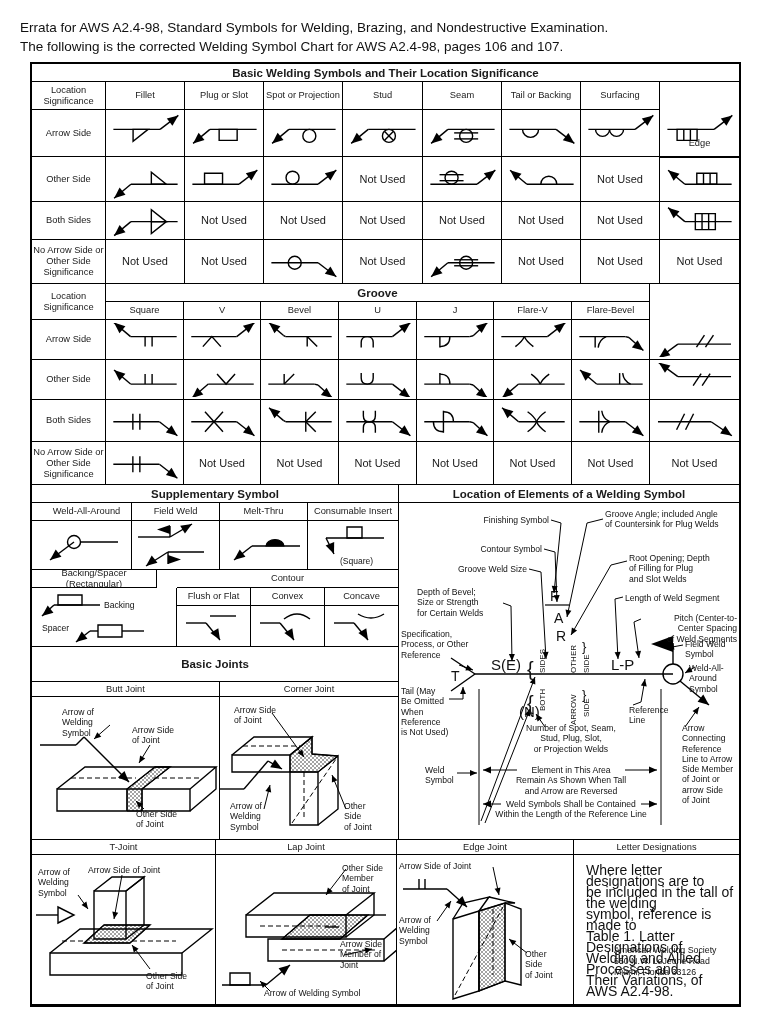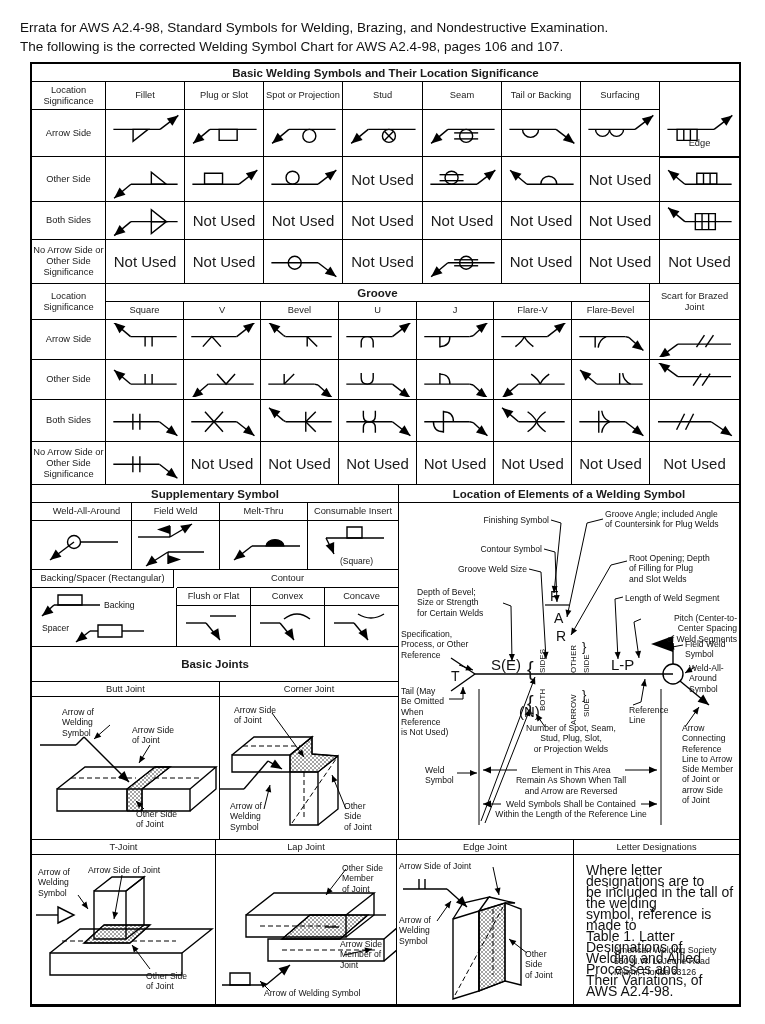--- a/index.html
+++ b/index.html
@@ -5,21 +5,21 @@
   html,body{margin:0;padding:0;background:#888;}
   .page{position:relative;width:765px;height:1024px;background:#fff;color:#1a1a1a;
         font-family:"Liberation Sans","DejaVu Sans",sans-serif;overflow:hidden;}
   .hdrline{position:absolute;left:20px;font-size:13.5px;color:#111;}
   .chart{position:absolute;left:30px;top:62px;width:707px;height:941px;border:2px solid #000;box-sizing:content-box;}
   .cell{position:absolute;box-sizing:border-box;overflow:hidden;}
   .bR{border-right:1.5px solid #000;}
   .bB{border-bottom:1.5px solid #000;}
   .ttl{font-weight:bold;font-size:11.5px;display:flex;align-items:center;justify-content:center;text-align:center;}
   .hd{font-size:9.3px;display:flex;align-items:center;justify-content:center;text-align:center;line-height:11px;padding:1px;}
-  .nu{font-size:15px;display:flex;align-items:center;justify-content:center;text-align:center;line-height:11px;}
+  .nu{font-size:11px;display:flex;align-items:center;justify-content:center;text-align:center;line-height:11px;}
   .symc{display:flex;align-items:center;justify-content:center;}
   .lbl{position:absolute;font-size:8.6px;line-height:10.3px;white-space:pre-line;color:#111;}
   .elsvg,.jsvg{position:absolute;left:0;top:0;}
   svg line,svg path,svg polyline,svg circle,svg rect{vector-effect:non-scaling-stroke;}
 </style>
 </head>
 <body>
 
 <div class="page">
   <div class="hdrline" style="top:20px;">Errata for AWS A2.4-98, Standard Symbols for Welding, Brazing, and Nondestructive Examination.</div>
@@ -208,21 +208,20 @@
           <circle cx="40.150000000000006" cy="19.76" r="6.5" fill="none" stroke="#000" stroke-width="1.4"></circle>
           <line x1="28.150000000000006" y1="16.76" x2="52.150000000000006" y2="16.76" stroke="#000" stroke-width="1.4"></line>
           <line x1="28.150000000000006" y1="22.76" x2="52.150000000000006" y2="22.76" stroke="#000" stroke-width="1.4"></line>
         </svg>
       </div>
       <div class="cell bR bB symc nu" style="left: 470px; top: 176px; width: 79px; height: 44px;">Not Used</div>
       <div class="cell bR bB symc nu" style="left: 549px; top: 176px; width: 79px; height: 44px;">Not Used</div>
       <div class="cell bB symc nu" style="left: 628px; top: 176px; width: 79px; height: 44px;">Not Used</div>
       <div class="cell hd bR bB" style="left: 0px; top: 220px; width: 74px; height: 36px;">Location Significance</div>
       <div class="cell ttl bR bB" style="left: 74px; top: 220px; width: 544px; height: 18px;">Groove</div>
-      <div class="cell hd bB" style="left: 618px; top: 220px; width: 89px; height: 36px;">Scart for Brazed Joint</div>
       <div class="cell hd bR bB" style="left: 74px; top: 238px; width: 78px; height: 18px;">Square</div>
       <div class="cell hd bR bB" style="left: 152px; top: 238px; width: 77px; height: 18px;">V</div>
       <div class="cell hd bR bB" style="left: 229px; top: 238px; width: 78px; height: 18px;">Bevel</div>
       <div class="cell hd bR bB" style="left: 307px; top: 238px; width: 78px; height: 18px;">U</div>
       <div class="cell hd bR bB" style="left: 385px; top: 238px; width: 77px; height: 18px;">J</div>
       <div class="cell hd bR bB" style="left: 462px; top: 238px; width: 78px; height: 18px;">Flare-V</div>
       <div class="cell hd bR bB" style="left: 540px; top: 238px; width: 78px; height: 18px;">Flare-Bevel</div>
       <div class="cell hd bR bB" style="left: 0px; top: 256px; width: 74px; height: 40px;">Arrow Side</div>
       <div class="cell bR bB symc" style="left: 74px; top: 256px; width: 78px; height: 40px;">
         <svg width="72" height="34" viewBox="0 0 72 34">
@@ -508,21 +507,21 @@
       <div class="cell hd bB bR" style="left: 276px; top: 439px; width: 91px; height: 18px;">Consumable Insert</div>
       <div class="cell bB symc bR" style="left: 276px; top: 457px; width: 91px; height: 49px;">
         <svg width="87" height="46" viewBox="0 0 87 46">
           <line x1="16" y1="16" x2="74" y2="16" stroke="#000" stroke-width="1.4"></line>
           <rect x="37" y="5" width="15" height="11" fill="none" stroke="#000" stroke-width="1.4"></rect>
           <line x1="16" y1="16" x2="24" y2="32" stroke="#000" stroke-width="1.4"></line>
           <polygon points="24,32 15.64370978203267,23.495153511491026 24.18569533817705,20.078359289033273" fill="#000"></polygon>
           <text x="30" y="42" font-size="8.5" fill="#111">(Square)</text>
         </svg>
       </div>
-      <div class="cell hd bR bB" style="left: 0px; top: 506px; width: 142px; height: 18px;">Backing/Spacer (Rectangular)</div>
+      <div class="cell hd bR bB" style="left: 0px; top: 506px; width: 125px; height: 18px;">Backing/Spacer (Rectangular)</div>
       <div class="cell hd bR bB" style="left: 145px; top: 506px; width: 222px; height: 18px;">Contour</div>
       <div class="cell bR bB symc" style="left: 0px; top: 524px; width: 145px; height: 59px;">
         <svg width="141" height="55" viewBox="0 0 141 55">
           <polygon points="8,26 13.715959685122982,15.536357953463394 19.463154122623685,22.72035100033927" fill="#000"></polygon>
           <line x1="8" y1="26" x2="20" y2="15" stroke="#000" stroke-width="1.4"></line>
           <line x1="20" y1="15" x2="66" y2="15" stroke="#000" stroke-width="1.4"></line>
           <rect x="24" y="5" width="24" height="10" fill="none" stroke="#000" stroke-width="1.4"></rect>
           <text x="70" y="18" font-size="8.6" fill="#111">Backing</text>
           <text x="8" y="41" font-size="8.6" fill="#111">Spacer</text>
           <polygon points="42,52 47.71595968512298,41.536357953463394 53.46315412262368,48.72035100033928" fill="#000"></polygon>

